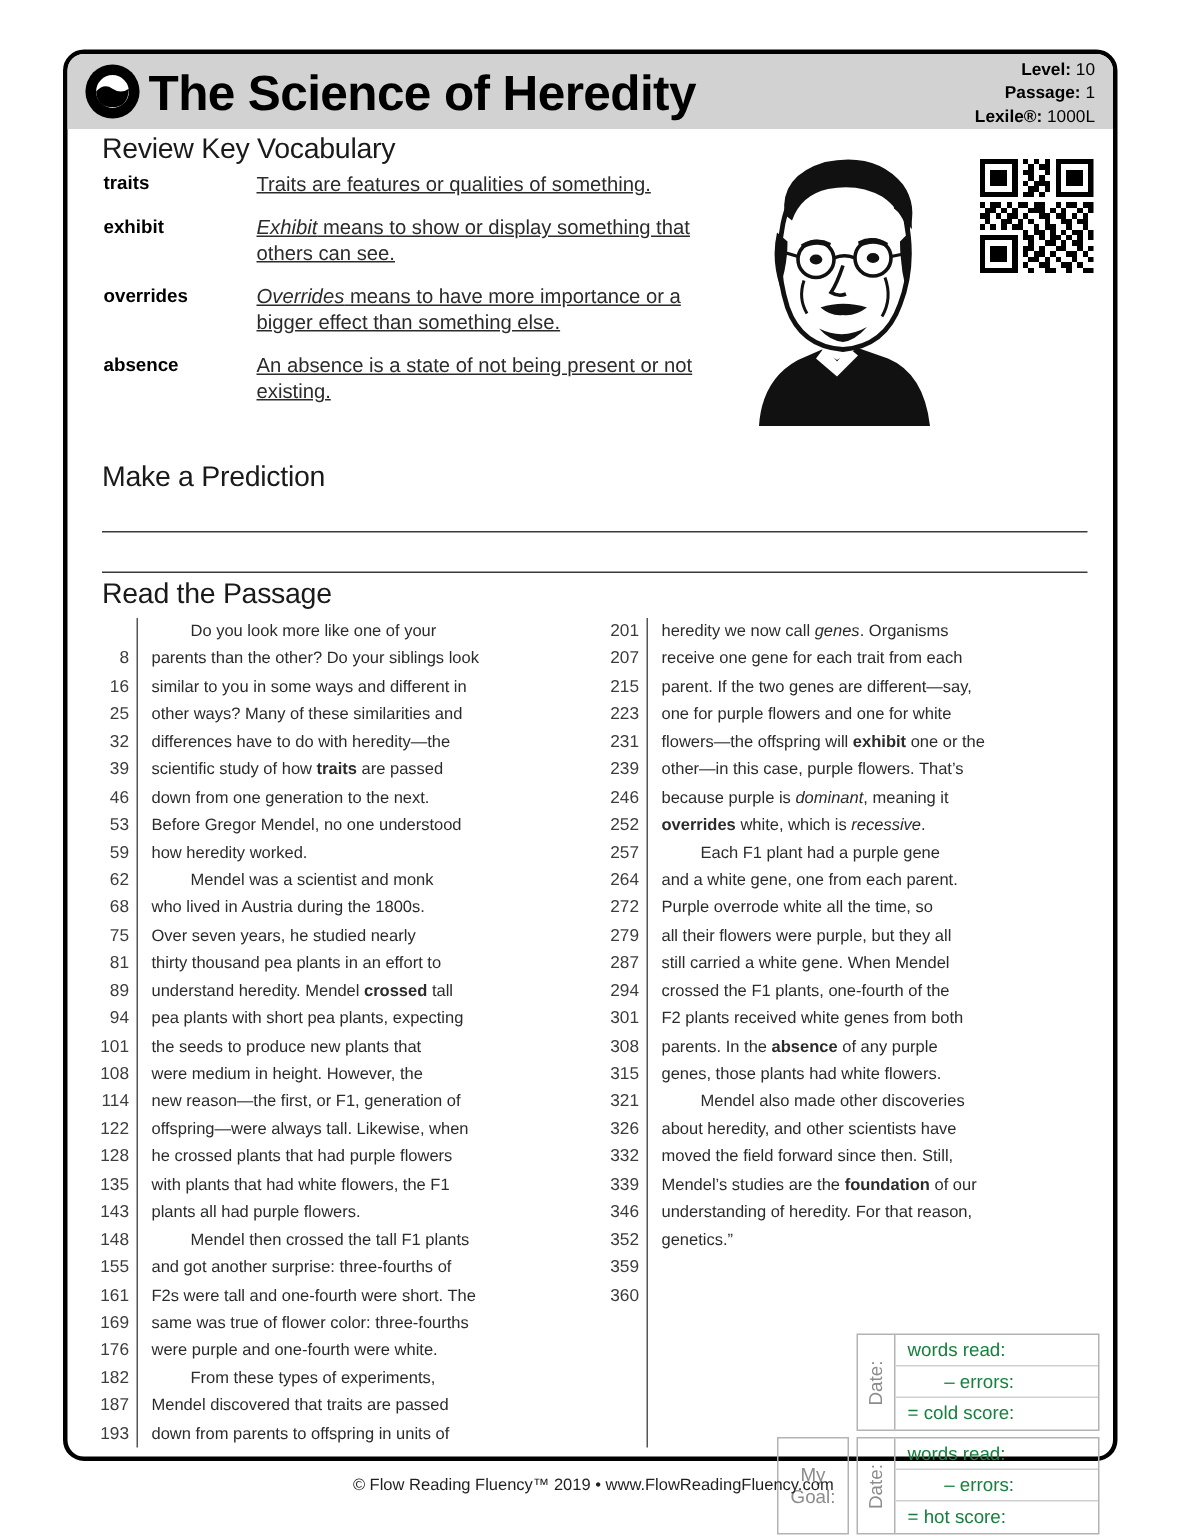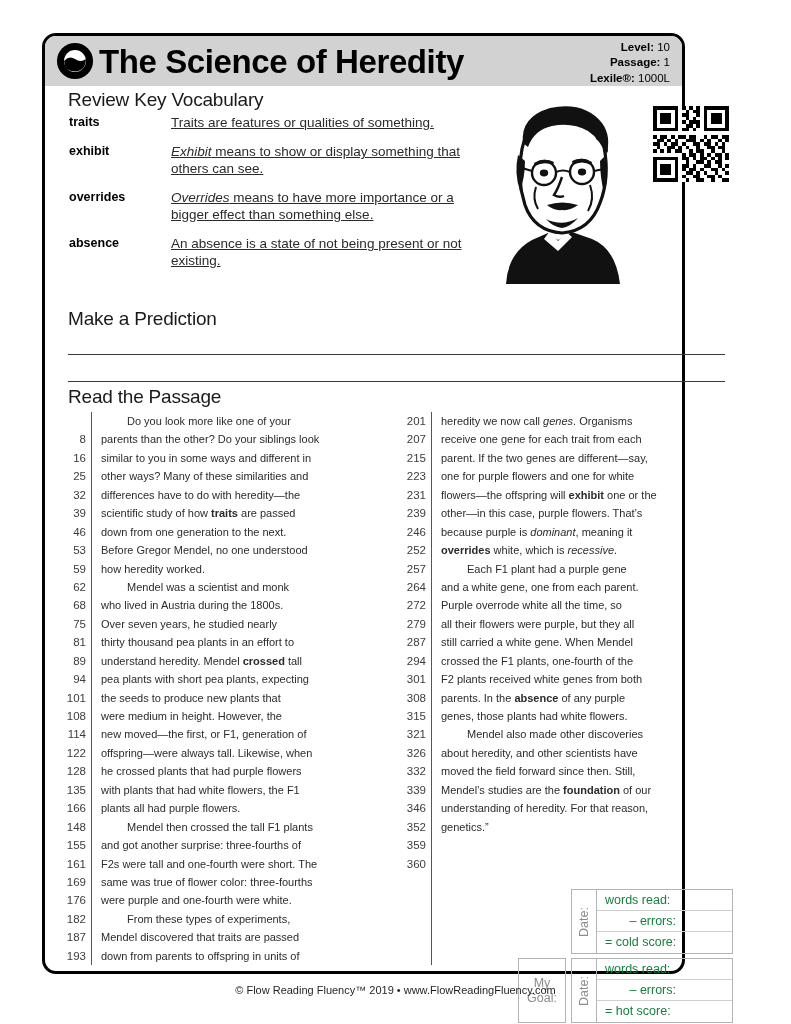--- a/index.html
+++ b/index.html
@@ -13,21 +13,21 @@
     width: 791px;
     height: 1024px;
     background: #ffffff;
     overflow: hidden;
   }
   
   .sheet {
     position: absolute;
     left: 42px;
     top: 33px;
-    width: 643px;
+    width: 703px;
     height: 941px;
     border: 3px solid #000000;
     border-radius: 14px;
     box-sizing: border-box;
     background: #ffffff;
   }
   
   .header-band {
     position: absolute;
     left: 0px;
@@ -464,21 +464,21 @@
           <div>75</div>
           <div>81</div>
           <div>89</div>
           <div>94</div>
           <div>101</div>
           <div>108</div>
           <div>114</div>
           <div>122</div>
           <div>128</div>
           <div>135</div>
-          <div>166</div>
+          <div>143</div>
           <div>148</div>
           <div>155</div>
           <div>161</div>
           <div>169</div>
           <div>176</div>
           <div>182</div>
           <div>187</div>
           <div>193</div>
         </div>
         <div class="lines">
@@ -492,21 +492,21 @@
           <div>Before Gregor Mendel, no one understood</div>
           <div>how heredity worked.</div>
           <div><span class="indent"></span>Mendel was a scientist and monk</div>
           <div>who lived in Austria during the 1800s.</div>
           <div>Over seven years, he studied nearly</div>
           <div>thirty thousand pea plants in an effort to</div>
           <div>understand heredity. Mendel <b>crossed</b> tall</div>
           <div>pea plants with short pea plants, expecting</div>
           <div>the seeds to produce new plants that</div>
           <div>were medium in height. However, the</div>
-          <div>new moved—the first, or F1, generation of</div>
+          <div>new reason—the first, or F1, generation of</div>
           <div>offspring—were always tall. Likewise, when</div>
           <div>he crossed plants that had purple flowers</div>
           <div>with plants that had white flowers, the F1</div>
           <div>plants all had purple flowers.</div>
           <div><span class="indent"></span>Mendel then crossed the tall F1 plants</div>
           <div>and got another surprise: three-fourths of</div>
           <div>F2s were tall and one-fourth were short. The</div>
           <div>same was true of flower color: three-fourths</div>
           <div>were purple and one-fourth were white.</div>
           <div><span class="indent"></span>From these types of experiments,</div>

